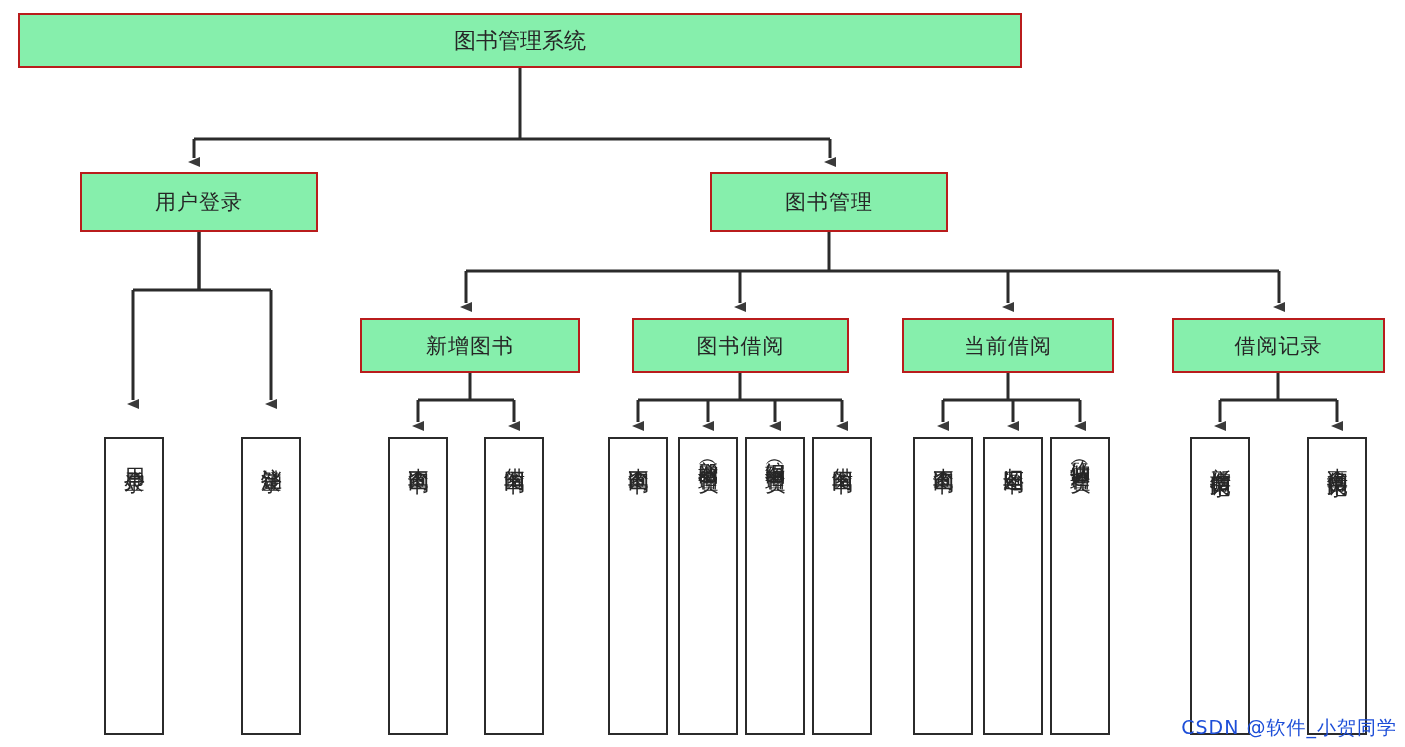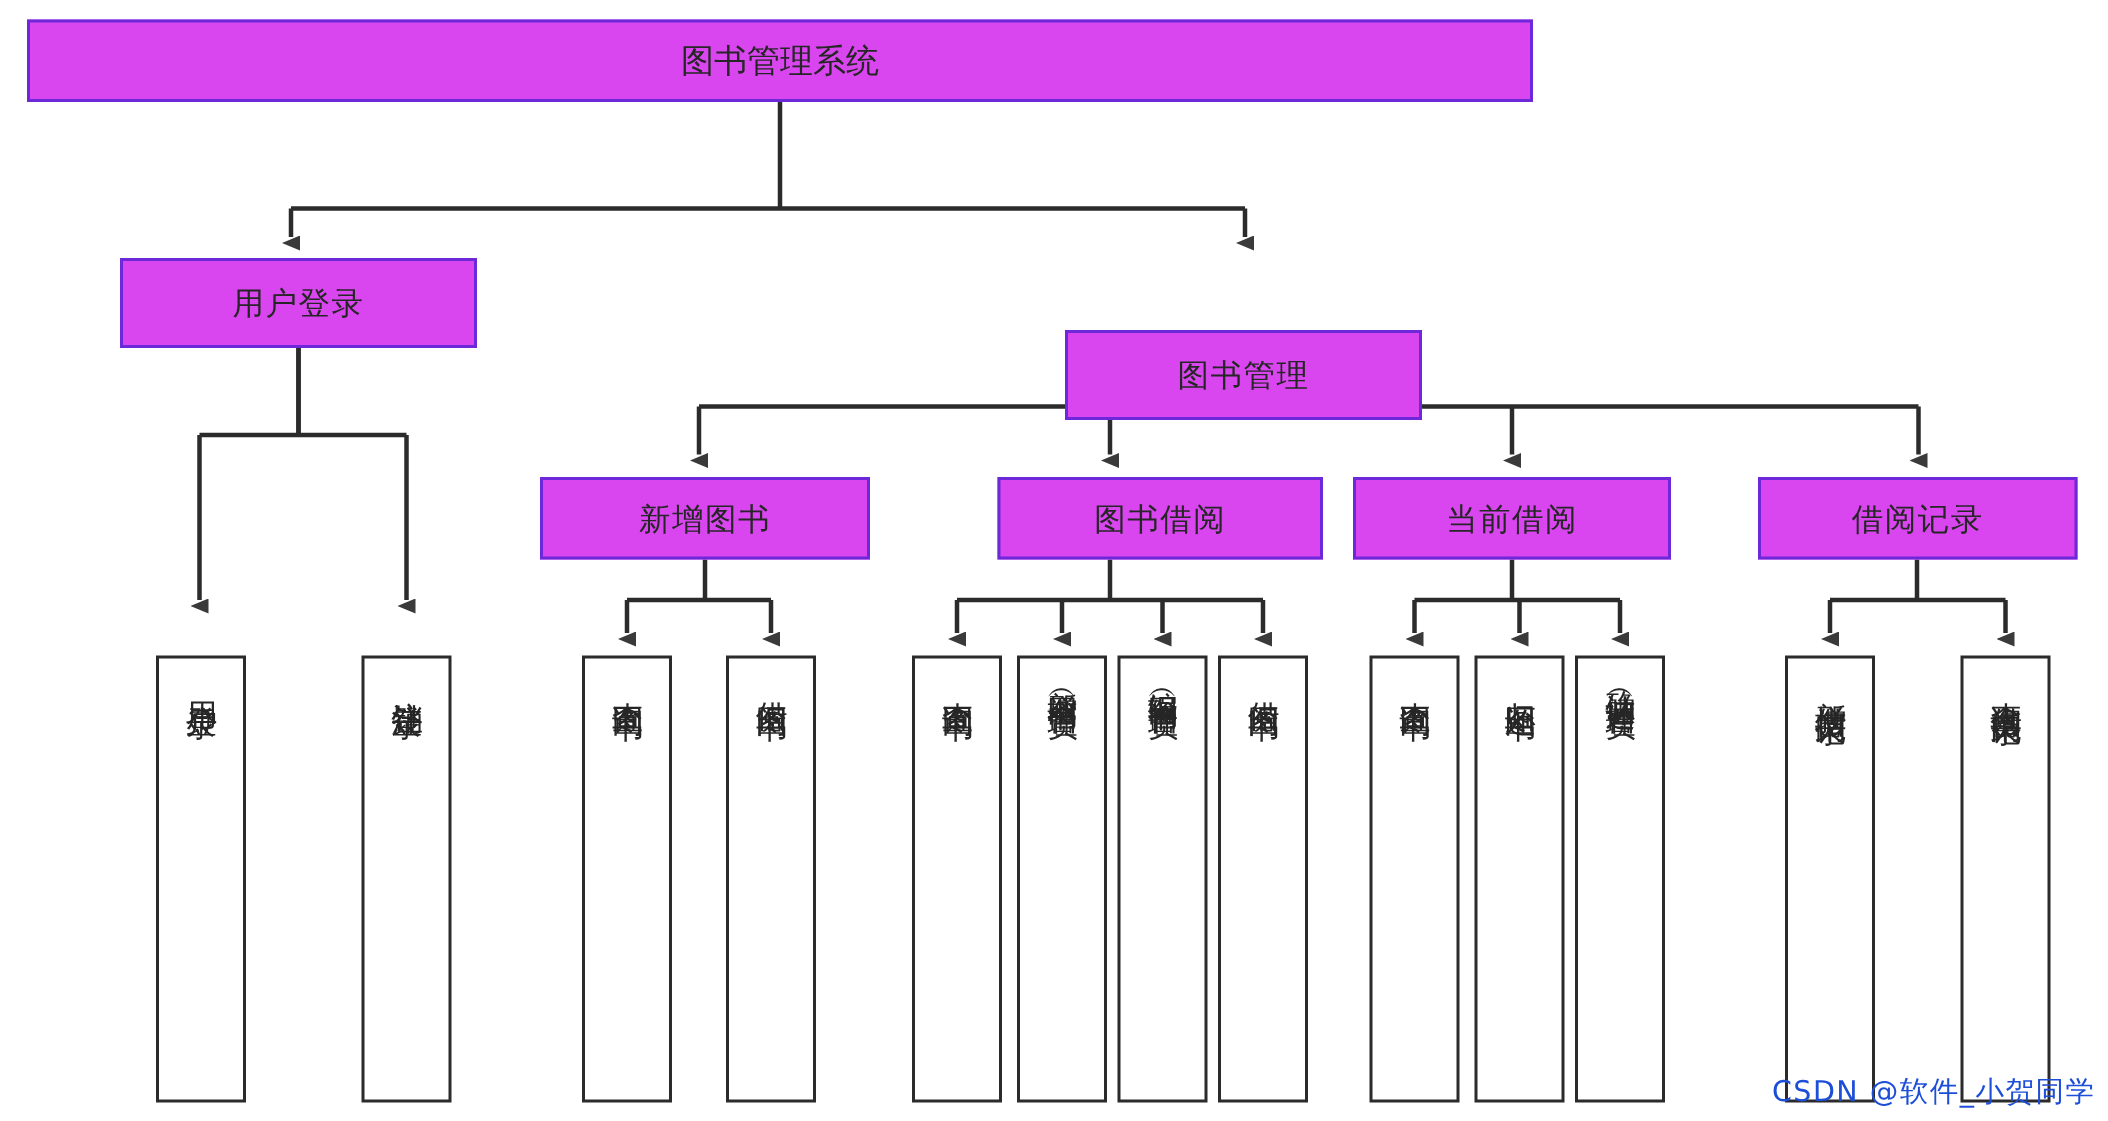--- a/index.html
+++ b/index.html
@@ -1,19 +1,19 @@
 <!DOCTYPE html>
 <html><head>
 <meta charset="utf-8">
 <style>
   html,body{margin:0;padding:0;background:#ffffff;}
   body{font-family:"DejaVu Sans","Liberation Sans",sans-serif;}
   #canvas{position:relative;width:1405px;height:747px;background:#fff;overflow:hidden;}
   svg.links{position:absolute;left:0;top:0;width:1405px;height:747px;pointer-events:none;}
-  .node{position:absolute;box-sizing:border-box;background:#d946ef;border:2px solid #6d28d9;
+  .node{position:absolute;box-sizing:border-box;background:#86efac;border:2px solid #b91c1c;
         display:flex;align-items:center;justify-content:center;color:#262626;}
   .node.h{font-size:21px;letter-spacing:1px;}
   .node.root{font-size:22px;}
   .leaf{position:absolute;box-sizing:border-box;background:#ffffff;border:2px solid #2b2b2b;
         display:flex;align-items:flex-start;justify-content:center;padding-top:12px;}
   .vtext{writing-mode:vertical-rl;text-orientation:upright;font-size:21px;line-height:1.28;
          color:#262626;letter-spacing:2px;white-space:nowrap;}
   .vtext.tall{font-size:20px;}
   .watermark{position:absolute;right:8px;bottom:6px;font-size:19px;color:#1d4ed8;
              letter-spacing:1px;white-space:nowrap;}
@@ -75,28 +75,28 @@
     </g>
   </svg>
 
   <div class="node root" style="left:18px;top:13px;width:1004px;height:55px;">
     <span>图书管理系统</span>
   </div>
 
   <div class="node h" style="left:80px;top:172px;width:238px;height:60px;">
     <span>用户登录</span>
   </div>
-  <div class="node h" style="left:710px;top:172px;width:238px;height:60px;margin-top:48px;">
+  <div class="node h" style="left:710px;top:172px;width:238px;height:60px;">
     <span>图书管理</span>
   </div>
 
   <div class="node h" style="left:360px;top:318px;width:220px;height:55px;">
     <span>新增图书</span>
   </div>
-  <div class="node h" style="left:632px;top:318px;width:217px;height:55px;margin-left:33px;">
+  <div class="node h" style="left:632px;top:318px;width:217px;height:55px;">
     <span>图书借阅</span>
   </div>
   <div class="node h" style="left:902px;top:318px;width:212px;height:55px;">
     <span>当前借阅</span>
   </div>
   <div class="node h" style="left:1172px;top:318px;width:213px;height:55px;">
     <span>借阅记录</span>
   </div>
 
   <div class="leaf" style="left:104px;top:437px;width:60px;height:298px;">

